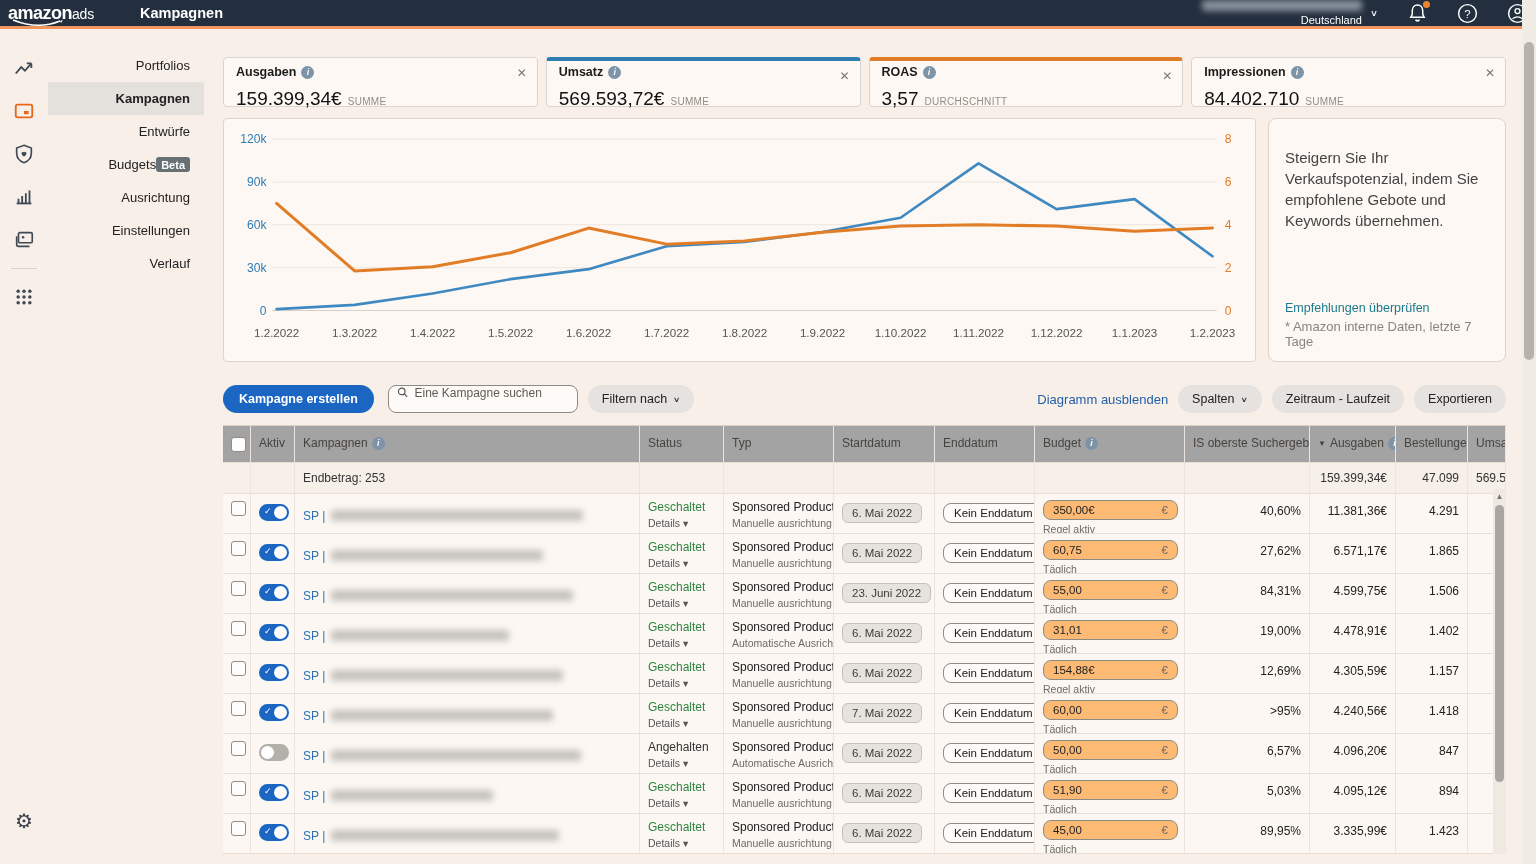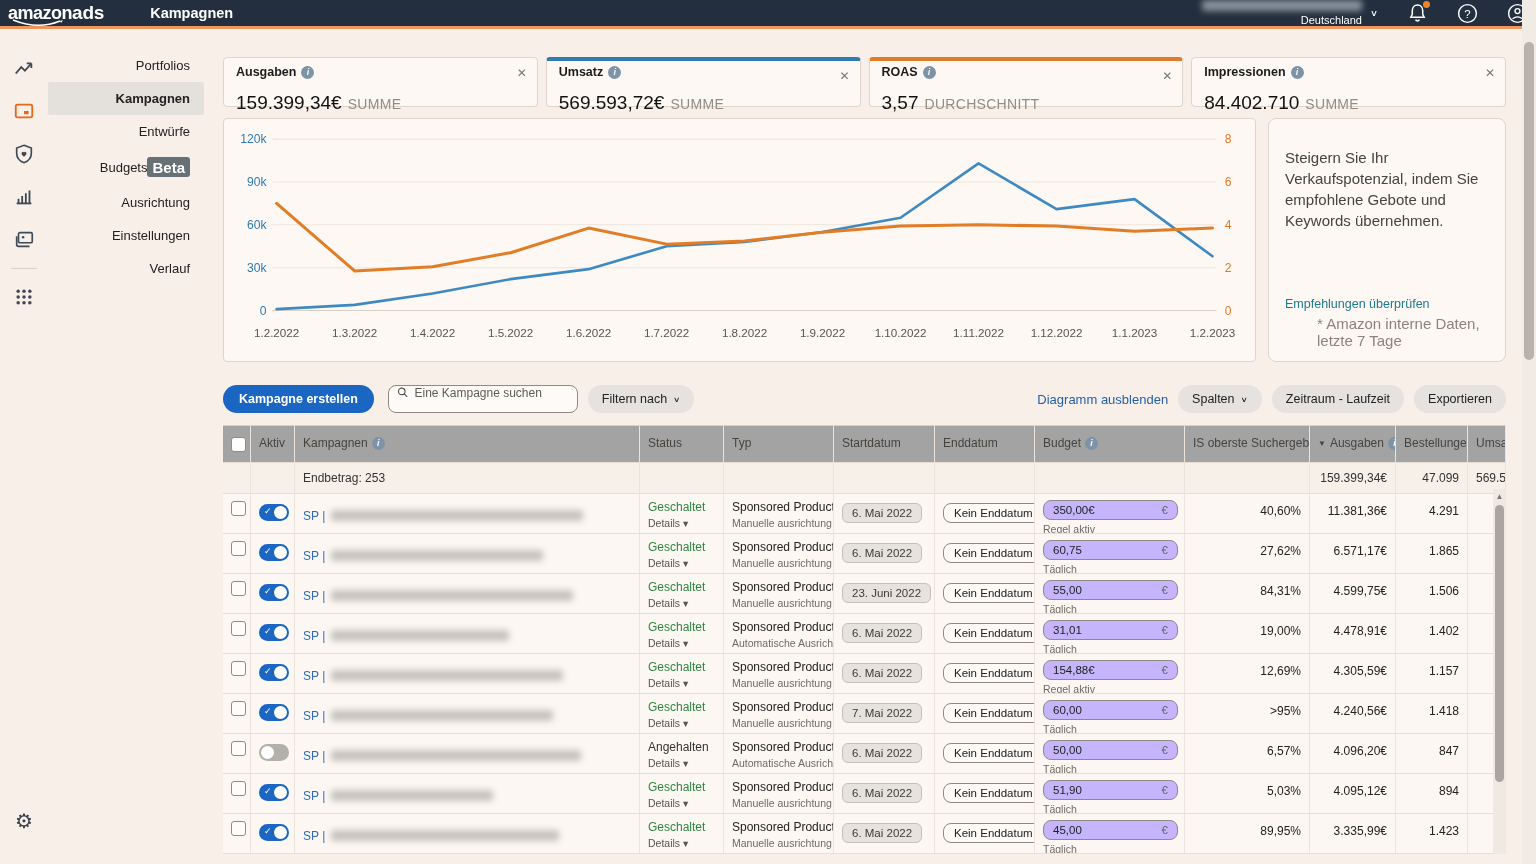--- a/index.html
+++ b/index.html
@@ -3,21 +3,21 @@
 <meta charset="utf-8">
 <style>
   * { margin:0; padding:0; box-sizing:border-box; }
   html,body { width:1536px; height:864px; overflow:hidden;
     font-family:"Liberation Sans", sans-serif; background:#f8efe9; color:#222; }
 
   
   .topbar { height:26px; background:#232f3e; display:flex; align-items:center; padding:0 8px; color:#fff; }
   .logo { display:flex; align-items:baseline; position:relative; }
   .logo .l1 { font-weight:bold; font-size:18px; letter-spacing:-0.5px; }
-  .logo .l2 { font-weight:700; font-size:19px; letter-spacing:-0.2px; }
+  .logo .l2 { font-weight:400; font-size:14px; letter-spacing:-0.2px; }
   .logo svg { position:absolute; left:4px; bottom:-4px; }
   .topbar .title { font-weight:bold; font-size:14.5px; margin-left:46px; }
   .top-right { margin-left:auto; display:flex; align-items:center; gap:28px; }
   .acct { display:flex; align-items:center; gap:8px; }
   .acct-col { display:flex; flex-direction:column; align-items:flex-end; gap:3px; }
   .blur-bar { background:#9aa2ac; border-radius:2px; filter:blur(3px); opacity:.85; }
   .acct-col .blur-bar { width:160px; height:11px; }
   .country { font-size:11px; color:#fff; }
   .chev { font-size:11px; color:#fff; transform:scaleY(.8); }
   .icon-btn { position:relative; width:22px; height:22px; display:flex; align-items:center; justify-content:center; cursor:pointer; }
@@ -29,48 +29,48 @@
   .rail { width:48px; display:flex; flex-direction:column; align-items:center; padding-top:28px; gap:21px; }
   .rail .ricon { width:22px; height:22px; display:flex; align-items:center; justify-content:center; color:#3f4a55; cursor:pointer; }
   .rail .ricon.active { color:#e8681a; }
   .rail-divider { width:26px; border-top:1px solid #d9d2ca; margin:-4px 0; }
   .rail .gear { margin-top:auto; margin-bottom:14px; font-size:20px; color:#39424c; }
 
   .menu { width:156px; padding-top:20px; }
   .menu-item { padding:9px 14px; font-size:13px; color:#222; cursor:pointer; border-radius:2px;
     display:flex; align-items:center; justify-content:flex-end; }
   .menu-item.active { background:#e4e0dc; font-weight:bold; }
-  .beta { background:#667075; color:#fff; font-size:15px; padding:1.5px 5px; border-radius:3px; font-weight:bold; }
+  .beta { background:#667075; color:#fff; font-size:11px; padding:1.5px 5px; border-radius:3px; font-weight:bold; }
 
   .content { flex:1; padding:28px 30px 0 19px; display:flex; flex-direction:column; }
 
   
   .metrics { display:flex; gap:8px; }
   .metric-card { flex:1; background:#fdf8f3; border:1px solid #ddd5cc; border-radius:4px; height:50px;
     padding:7px 12px 6px; position:relative; cursor:pointer; }
   .metric-card .mc-top { display:flex; align-items:center; font-size:12.5px; font-weight:bold; color:#1c1c1c; gap:5px; }
   .mc-close { position:absolute; right:10px; top:8px; color:#777; font-size:12px; cursor:pointer; }
   .mc-val-row { margin-top:3px; display:flex; align-items:baseline; gap:6px; }
   .mc-val { font-size:19px; color:#111; }
-  .mc-agg { font-size:14px; color:#8a8populate0; color:#938c85; letter-spacing:.3px;margin-top:14px; }
+  .mc-agg { font-size:10px; color:#8a8populate0; color:#938c85; letter-spacing:.3px;margin-top:14px; }
   .info-i { width:13px; height:13px; border-radius:50%; background:#7d93a8; color:#fdf8f3; font-size:9px; font-weight:bold;
     display:inline-flex; align-items:center; justify-content:center; font-style:italic; flex:none; }
   .add-metric { flex:none; width:246px; border:1px dashed #9a948d; border-radius:4px; background:transparent;
     display:flex; align-items:center; justify-content:center; font-size:13px; color:#222; cursor:pointer; height:50px; }
 
   
   .chart-row { display:flex; margin-top:11px; gap:12px; }
   .chart-card { flex:1; background:#fdf8f3; border:1px solid #ddd5cc; border-radius:4px; height:244px; padding:6px 4px 2px; }
   .chart-card svg { width:100%; height:100%; }
   .reco-card { width:238px; height:244px; background:#fdf8f3; border:1px solid #ddd5cc; border-radius:8px;
     padding:18px 16px 12px; display:flex; flex-direction:column; }
   .reco-h { font-size:14.5px; line-height:1.35; color:#222; }
   .reco-b { font-size:15px; line-height:1.4; color:#444; margin-top:10px; }
   .reco-link { font-size:12.5px; color:#1b7a8c; margin-top:auto; cursor:pointer; }
-  .reco-foot { font-size:15px; color:#8a847d; margin-top:4px;margin-left:32px; }
+  .reco-foot { font-size:13px; color:#8a847d; margin-top:4px; }
 
   
   .toolbar { display:flex; align-items:center; margin-top:23px; gap:10px; }
   .btn-primary { background:#1a66c2; color:#fff; border:none; border-radius:16px; height:28px; padding:0 16px;
     font-size:12.5px; font-weight:bold; cursor:pointer; font-family:inherit; }
   .search-box { width:190px; height:28px; border:1px solid #8d8a86; border-radius:8px; background:#fdfaf7;
     display:flex; align-items:flex-start; padding:0 8px; gap:6px; margin-left:4px; }
   .search-box input { border:none; outline:none; background:transparent; font-size:12px; width:100%;
     font-family:inherit; color:#333; }
   .search-box input::placeholder { color:#5f5b56; }
@@ -107,21 +107,21 @@
   .row:nth-child(9) .name-blur{width:228px} .row:nth-child(10) .name-blur{width:200px}
   .status-text { color:#2d8540; font-size:12px; }
   .status-text.paused { color:#333; }
   .sub { color:#6f6a64; font-size:10.5px; margin-top:3px; }
   .details { color:#555; font-size:10.5px; margin-top:3px; cursor:pointer; }
   .date-pill { display:inline-block; background:#e6e2de; border:1px solid #c4c0bb; border-radius:6px;
     padding:3px 9px; font-size:11.5px; color:#3d3a37; margin-top:3px; cursor:pointer; }
   .end-pill { display:inline-block; background:#fdfaf7; border:1px solid #8d8a86; border-radius:8px;
     padding:3px 10px; font-size:11.5px; color:#222; margin-top:3px; cursor:pointer; }
   .budget-box { display:flex; justify-content:space-between; align-items:center; border:1px solid #8d8a86;
-    border-radius:8px; background:#c4b5fd; padding:3px 9px; font-size:11.5px; width:135px; cursor:text; }
+    border-radius:8px; background:#fdba74; padding:3px 9px; font-size:11.5px; width:135px; cursor:text; }
   .budget-cur { color:#666; }
   .cell-pct,.cell-spend,.cell-orders { padding-top:10px; }
 
   
   .inner-sb { position:absolute; right:0; top:63px; bottom:0; width:13px; background:#efe9e2; }
   .inner-sb .up { font-size:8px; color:#7a756f; text-align:center; padding-top:3px; }
   .inner-sb .thumb { position:absolute; top:16px; left:2px; width:9px; height:76%; background:#aaa5a0; border-radius:5px; }
   .page-sb { position:absolute; right:0; top:0; bottom:0; width:14px; background:#f1ebe5; }
   .page-sb .thumb { position:absolute; top:42px; left:2px; width:10px; height:318px; background:#b7b2ac; border-radius:6px; }
 </style>

